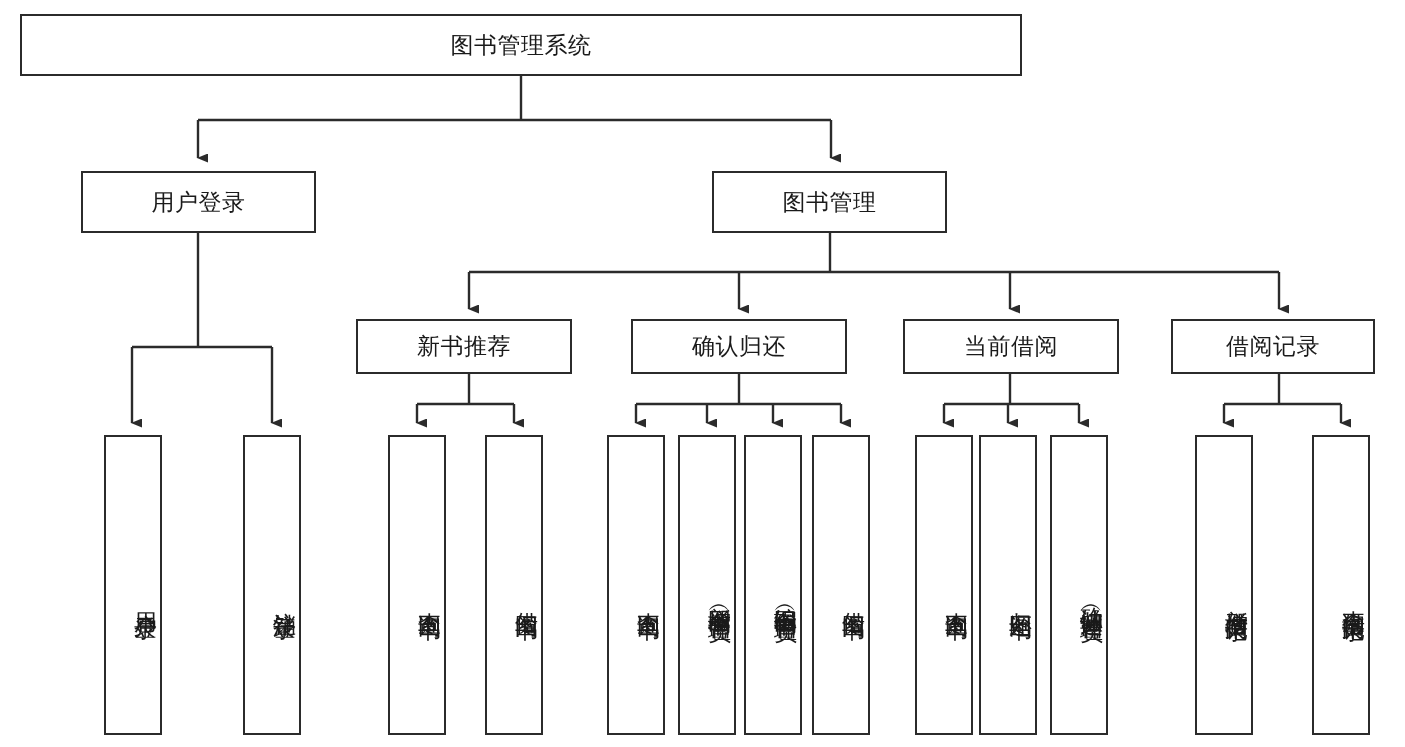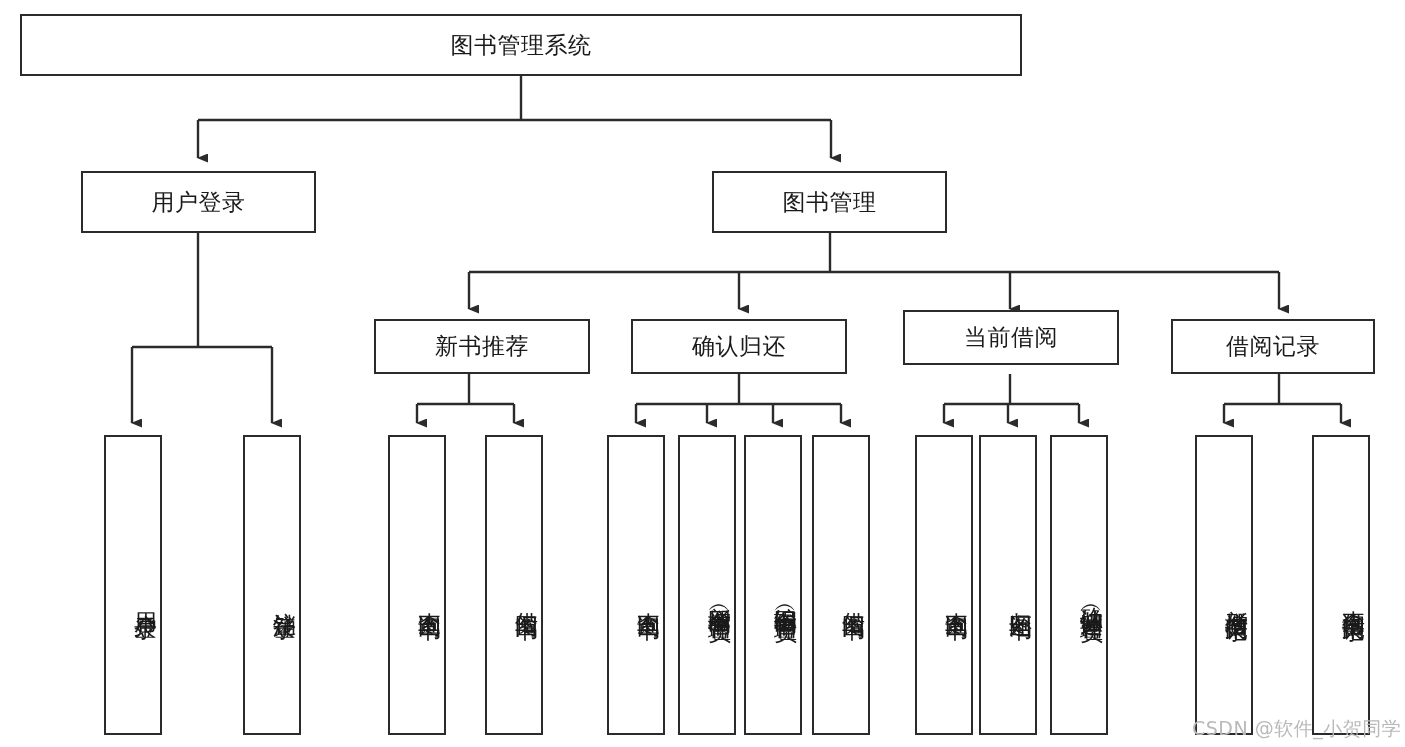--- a/index.html
+++ b/index.html
@@ -130,27 +130,27 @@
     <span class="label">图书管理系统</span>
   </div>
 
   <div class="node node-h" style="left:81px; top:171px; width:235px; height:62px;">
     <span class="label">用户登录</span>
   </div>
   <div class="node node-h" style="left:712px; top:171px; width:235px; height:62px;">
     <span class="label">图书管理</span>
   </div>
 
-  <div class="node node-h" style="left:374px; top:319px; width:216px; height:55px;">
+  <div class="node node-h" style="left:356px; top:319px; width:216px; height:55px;">
     <span class="label">新书推荐</span>
   </div>
   <div class="node node-h" style="left:631px; top:319px; width:216px; height:55px;">
     <span class="label">确认归还</span>
   </div>
-  <div class="node node-h" style="left:903px; top:310px; width:216px; height:55px;">
+  <div class="node node-h" style="left:903px; top:319px; width:216px; height:55px;">
     <span class="label">当前借阅</span>
   </div>
   <div class="node node-h" style="left:1171px; top:319px; width:204px; height:55px;">
     <span class="label">借阅记录</span>
   </div>
 
   <div class="node node-v" style="left:104px; top:435px; width:58px; height:300px;">
     <span class="label">用户登录</span>
   </div>
   <div class="node node-v" style="left:243px; top:435px; width:58px; height:300px;">
@@ -187,15 +187,14 @@
     <span class="label">确认归还（管理员）</span>
   </div>
 
   <div class="node node-v" style="left:1195px; top:435px; width:58px; height:300px;">
     <span class="label">新增借阅记录</span>
   </div>
   <div class="node node-v" style="left:1312px; top:435px; width:58px; height:300px;">
     <span class="label">查询借阅记录</span>
   </div>
 
-  <div class="watermark" style="left:1192px; top:716px;">CSDN @软件_小贺同学</div>
 
 </div>
 
 </body></html>

